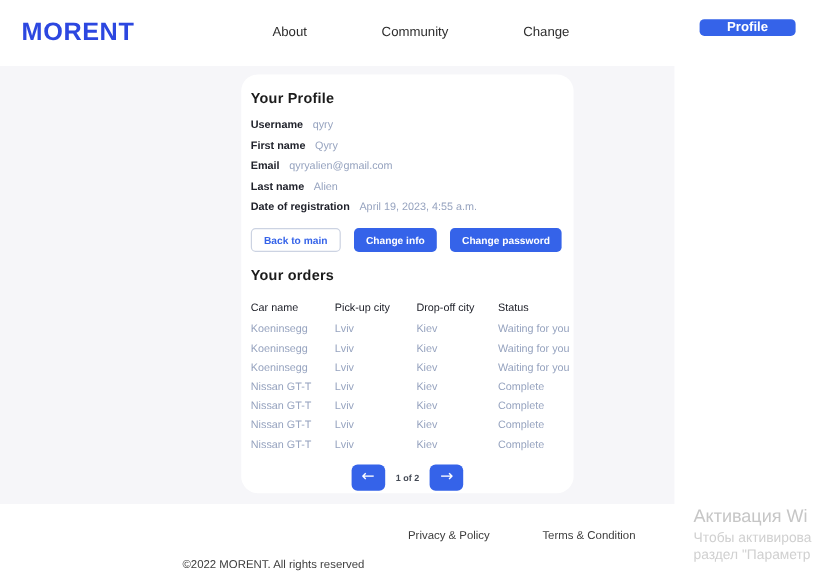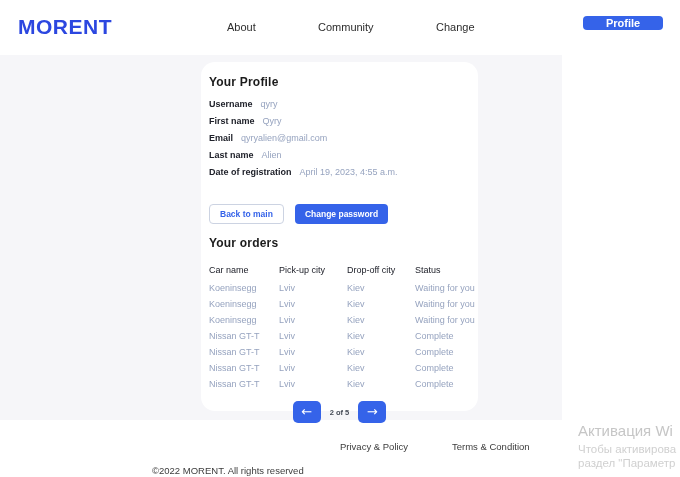--- a/index.html
+++ b/index.html
@@ -45,21 +45,21 @@
   }
   .card h2 {
     font-size: 12px; font-weight: bold; color: #1b1b1b; letter-spacing: 0.2px;
   }
   .profile-title { margin-bottom: 10px; }
 
   .field-row { display: flex; align-items: baseline; gap: 8px; height: 17px; }
   .field-label { font-size: 9px; font-weight: bold; color: #20222b; white-space: nowrap; }
   .field-value { font-size: 9px; color: #96a3bf; white-space: nowrap; }
 
-  .btn-row { display: flex; gap: 11px; margin-top: 20px; height: 20px; }
+  .btn-row { display: flex; gap: 11px; margin-top: 6px; height: 20px; }
   .btn {
     font-family: "Liberation Sans", sans-serif;
     font-size: 8.5px; font-weight: bold; border-radius: 4px; cursor: pointer;
     padding: 0 10px; height: 20px; line-height: 18px; white-space: nowrap;
   }
   .btn-outline { background: #ffffff; border: 1px solid #ccd3e2; color: #3563E9; }
   .btn-filled { background: #3563E9; border: none; color: #ffffff; }
 
   .orders-title { margin-top: 12px; margin-bottom: 12px; }
 
@@ -126,20 +126,21 @@
       <span class="field-label">Last name</span>
       <span class="field-value">Alien</span>
     </div>
     <div class="field-row">
       <span class="field-label">Date of registration</span>
       <span class="field-value">April 19, 2023, 4:55 a.m.</span>
     </div>
 
     <div class="btn-row">
       <button class="btn btn-outline">Back to main</button>
+      <button class="btn btn-filled">Change info</button>
       <button class="btn btn-filled">Change password</button>
     </div>
 
     <h2 class="orders-title">Your orders</h2>
 
     <div class="orders-table">
       <div class="order-row head">
         <span class="col-head">Car name</span>
         <span class="col-head">Pick-up city</span>
         <span class="col-head">Drop-off city</span>
@@ -185,21 +186,21 @@
       <div class="order-row">
         <span class="cell">Nissan GT-T</span>
         <span class="cell">Lviv</span>
         <span class="cell">Kiev</span>
         <span class="cell">Complete</span>
       </div>
     </div>
 
     <div class="pagination">
       <button class="page-btn"><span>←</span></button>
-      <span class="page-label">2 of 5</span>
+      <span class="page-label">1 of 2</span>
       <button class="page-btn"><span>→</span></button>
     </div>
 
   </div>
 </div>
 
 <div class="footer-text footer-copyright">©2022 MORENT. All rights reserved</div>
 <div class="footer-text footer-privacy">Privacy &amp; Policy</div>
 <div class="footer-text footer-terms">Terms &amp; Condition</div>
 

